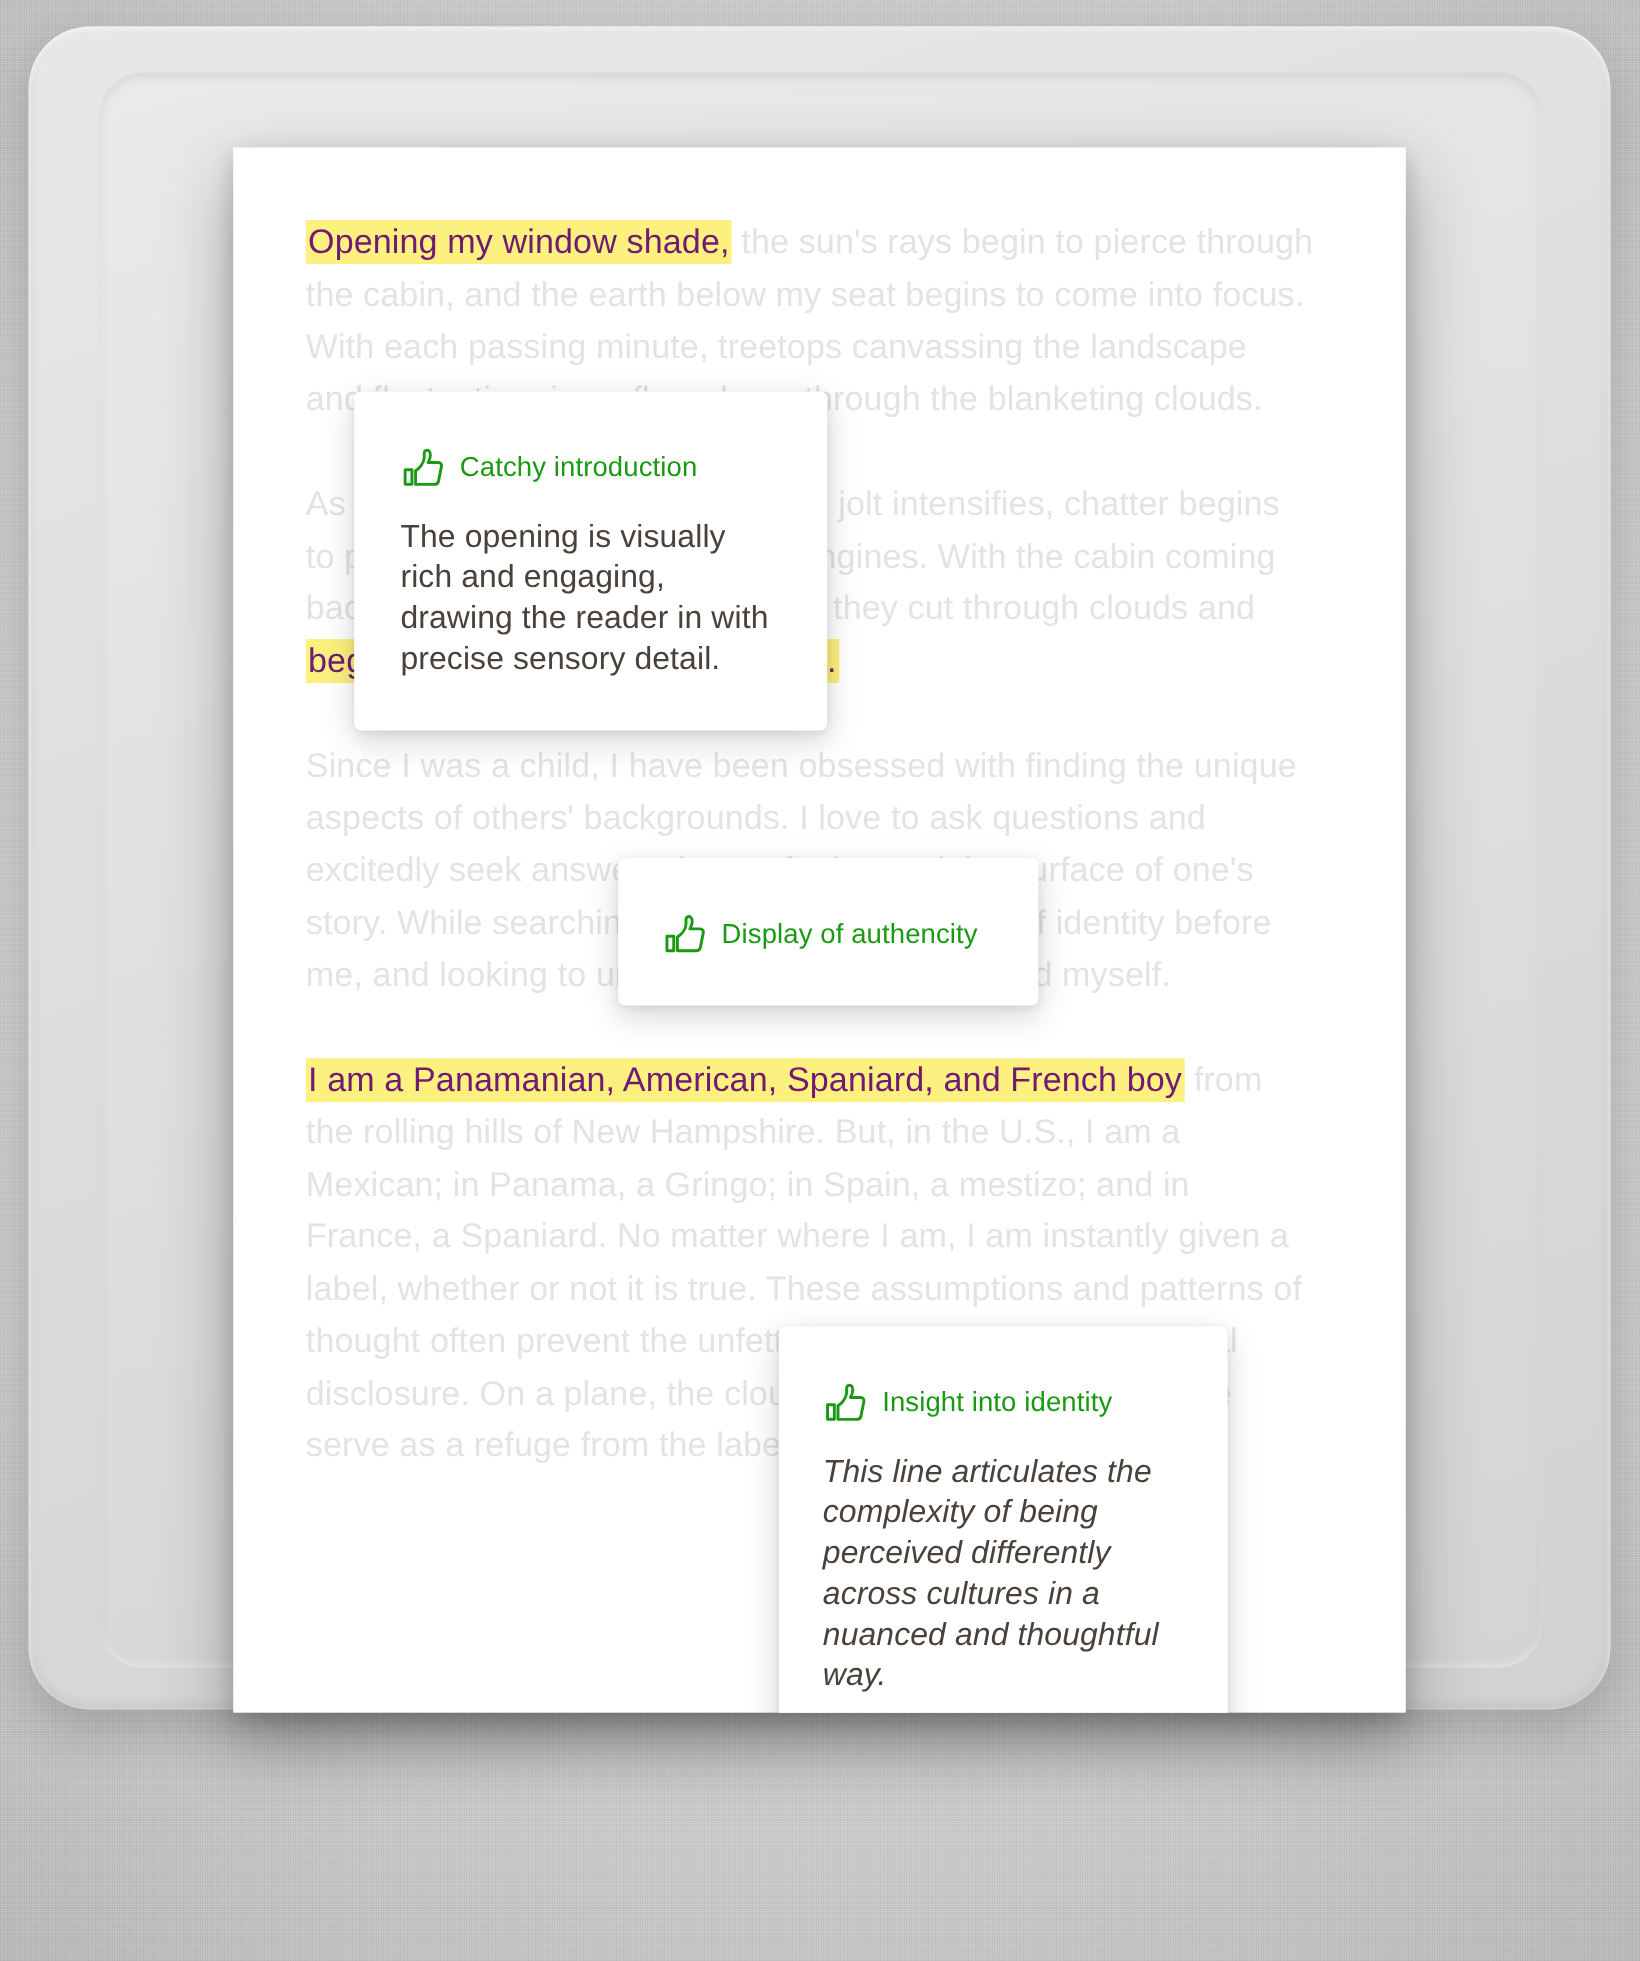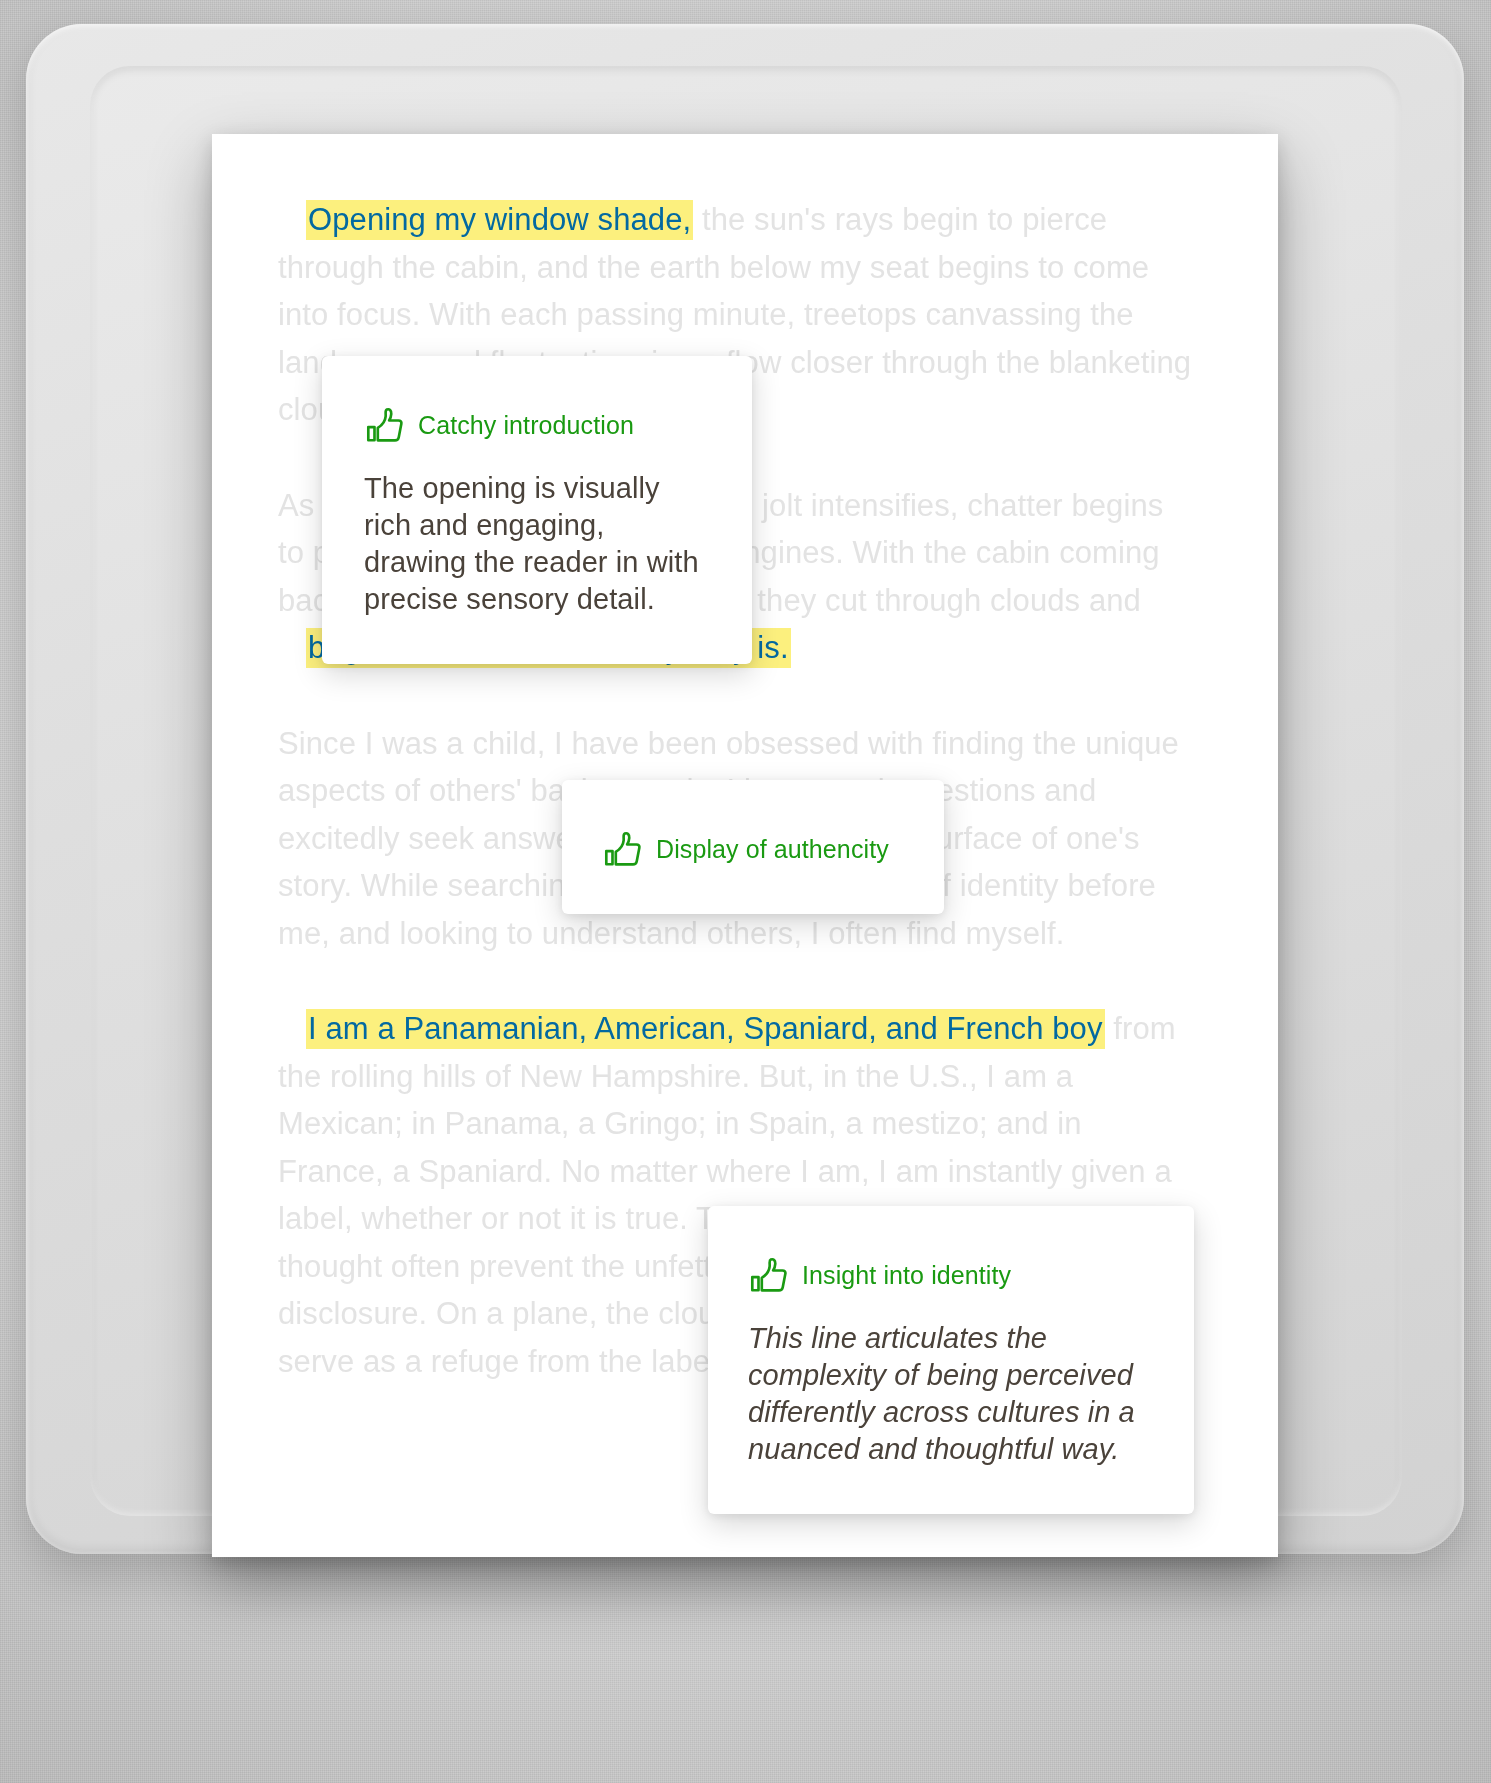--- a/index.html
+++ b/index.html
@@ -77,24 +77,23 @@
     letter-spacing: 0.1px;
     color: #e3e3e3;
   }
   #essay p {
     margin: 0 0 48px 0;
   }
   #essay p:last-child { margin-bottom: 0; }
 
   .hl {
     background: #fcf07e;
-    color: #0369a1;
+    color: #701a75;
     padding: 2px 2px 3px 2px;
     box-decoration-break: clone;
-    margin-left: 28px;
     -webkit-box-decoration-break: clone;
   }
 
   
   .comment-card {
     position: absolute;
     background: #ffffff;
     border-radius: 6px;
     box-shadow:
       0 10px 30px rgba(0,0,0,0.16),
@@ -125,21 +124,21 @@
     letter-spacing: 0.1px;
   }
 
   
   #card-1 { left: 110px; top: 222px; width: 430px; padding: 50px 40px 46px 42px; }
   #card-1 .card-body { margin-top: 26px; }
 
   #card-2 { left: 350px; top: 646px; width: 382px; padding: 50px 40px 46px 40px; }
   #card-2 .card-body { margin-top: 27px; }
 
-  #card-3 { left: 496px; top: 1072px; width: 486px; padding: 50px 40px 46px 40px; }
+  #card-3 { left: 496px; top: 1072px; width: 408px; padding: 50px 40px 46px 40px; }
   #card-3 .card-body { margin-top: 26px; font-style: italic; }
 </style>
 </head>
 <body>
 
 <div id="backdrop"></div>
 
 <div id="device-frame">
   <div id="device-inner">
 

